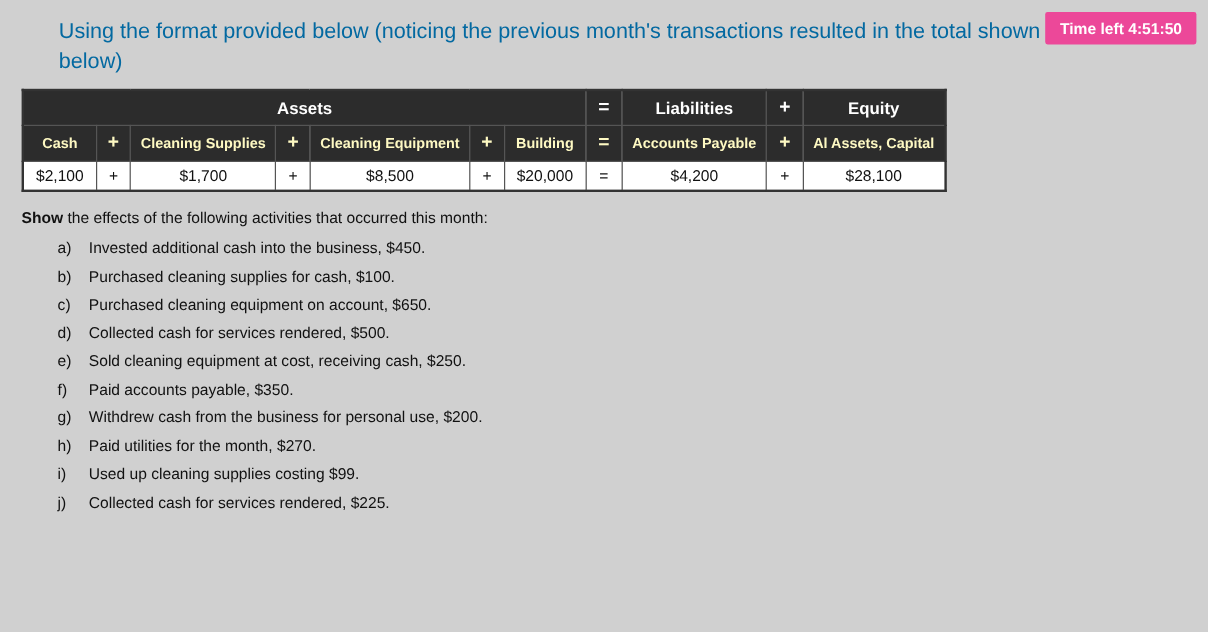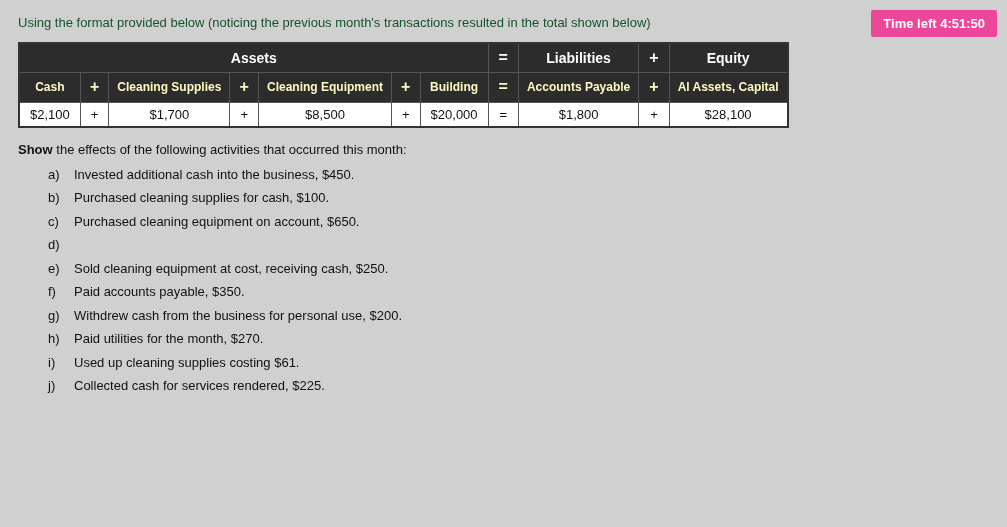--- a/index.html
+++ b/index.html
@@ -13,25 +13,26 @@
       position: relative;
       overflow: hidden;
     }
 
     .main-container {
       padding: 14px 18px 10px 18px;
       position: relative;
     }
 
     .instruction-text {
-      font-size: 13px;
-      color: #14532d;
+      font-size: 18px;
+      color: #0369a1;
       margin-bottom: 10px;
       max-width: 820px;
       line-height: 1.4;
+      margin-left: 31px;
     }
 
     .timer-box {
       position: absolute;
       top: 10px;
       right: 10px;
       background: #ec4899;
       color: #fff;
       padding: 6px 12px;
       font-size: 13px;
@@ -161,21 +162,21 @@
     <tbody>
       <tr class="values-row">
         <td>$2,100</td>
         <td class="operator-cell-white">+</td>
         <td>$1,700</td>
         <td class="operator-cell-white">+</td>
         <td>$8,500</td>
         <td class="operator-cell-white">+</td>
         <td>$20,000</td>
         <td class="operator-cell-white">=</td>
-        <td>$1,800</td>
+        <td>$4,200</td>
         <td class="operator-cell-white">+</td>
         <td>$28,100</td>
       </tr>
     </tbody>
   </table>
 
   <div class="activities-section">
     <p class="activities-intro">
       <span class="show-label">Show</span><span> the effects of the following activities that occurred this month:</span>
     </p>
@@ -187,40 +188,41 @@
         <li>
           <span class="activity-label">b)</span>
           <span>Purchased cleaning supplies for cash, $100.</span>
         </li>
         <li>
           <span class="activity-label">c)</span>
           <span>Purchased cleaning equipment on account, $650.</span>
         </li>
         <li>
           <span class="activity-label">d)</span>
+          <span>Collected cash for services rendered, $500.</span>
         </li>
         <li>
           <span class="activity-label">e)</span>
           <span>Sold cleaning equipment at cost, receiving cash, $250.</span>
         </li>
         <li>
           <span class="activity-label">f)</span>
           <span>Paid accounts payable, $350.</span>
         </li>
         <li>
           <span class="activity-label">g)</span>
           <span>Withdrew cash from the business for personal use, $200.</span>
         </li>
         <li>
           <span class="activity-label">h)</span>
           <span>Paid utilities for the month, $270.</span>
         </li>
         <li>
           <span class="activity-label">i)</span>
-          <span>Used up cleaning supplies costing $61.</span>
+          <span>Used up cleaning supplies costing $99.</span>
         </li>
         <li>
           <span class="activity-label">j)</span>
           <span>Collected cash for services rendered, $225.</span>
         </li>
       </ul>
   </div>
 </div>
 
 </body></html>

